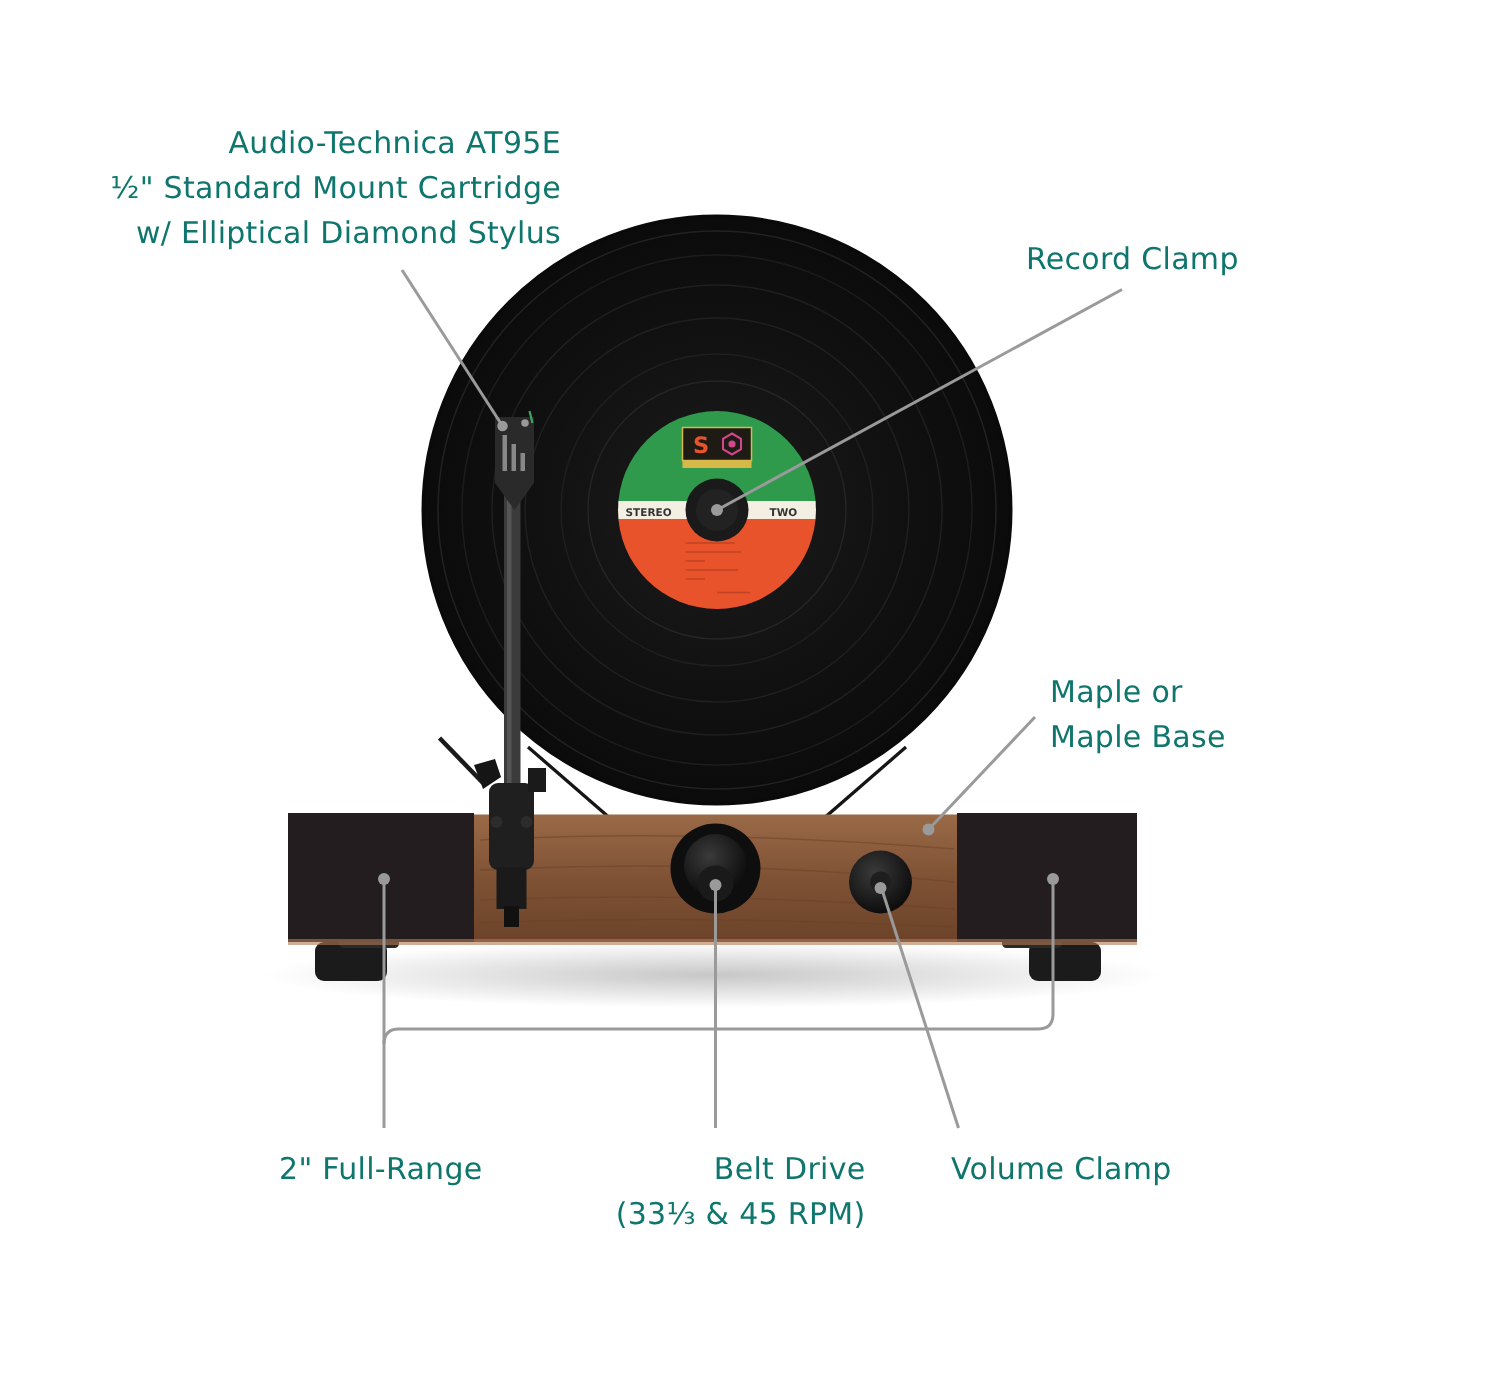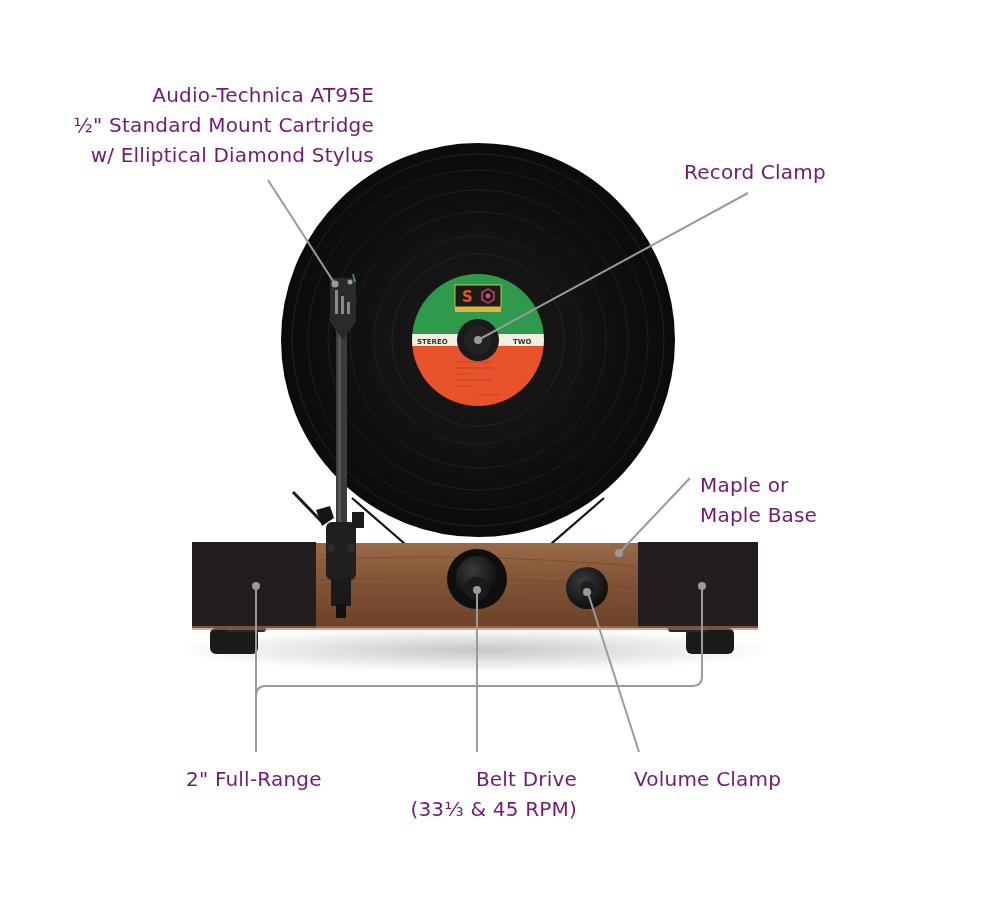--- a/index.html
+++ b/index.html
@@ -1,20 +1,20 @@
 <!DOCTYPE html>
 <html><head>
 <meta charset="utf-8">
 <style>
   html, body { margin: 0; padding: 0; background: #ffffff; }
   body { width: 1000px; height: 924px; position: relative; overflow: hidden;
          font-family: "DejaVu Sans", sans-serif; color: #6b6b6b; }
   .stage { position: absolute; left: 0; top: 0; width: 1000px; height: 924px; }
   .stage svg { position: absolute; left: 0; top: 0; }
-  .label { position: absolute; font-size: 20px; line-height: 30px; color: #701a75;
+  .label { position: absolute; font-size: 20px; line-height: 30px; color: #0f766e;
            letter-spacing: 0.2px; white-space: nowrap; }
   .label span { display: block; }
   .right { text-align: right; }
   .center { text-align: right; }
   .left { text-align: left; }
 </style>
 </head>
 <body>
 
 <div class="stage">
@@ -164,21 +164,21 @@
   <div class="label right" style="right:626px; top:80px;">
     <span>Audio-Technica AT95E</span>
     <span>½" Standard Mount Cartridge</span>
     <span>w/ Elliptical Diamond Stylus</span>
   </div>
 
   <div class="label left" style="left:684px; top:157px;">
     <span>Record Clamp</span>
   </div>
 
-  <div class="label left" style="left:700px; top:446px;margin-top:24px;">
+  <div class="label left" style="left:700px; top:446px;">
     <span>Maple or</span>
     <span>Maple Base</span>
   </div>
 
   <div class="label left" style="left:186px; top:764px;">
     <span>2" Full-Range</span>
   </div>
 
   <div class="label center" style="left:377px; width:200px; top:764px;">
     <span>Belt Drive</span>

